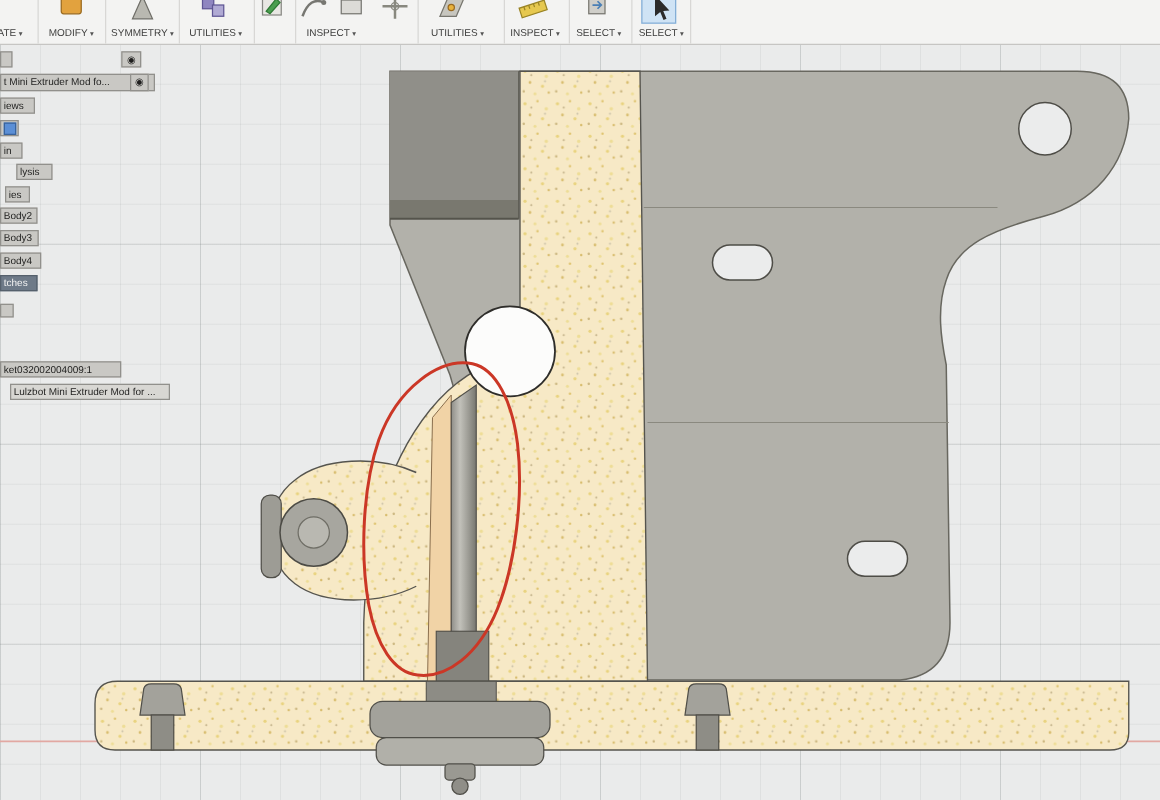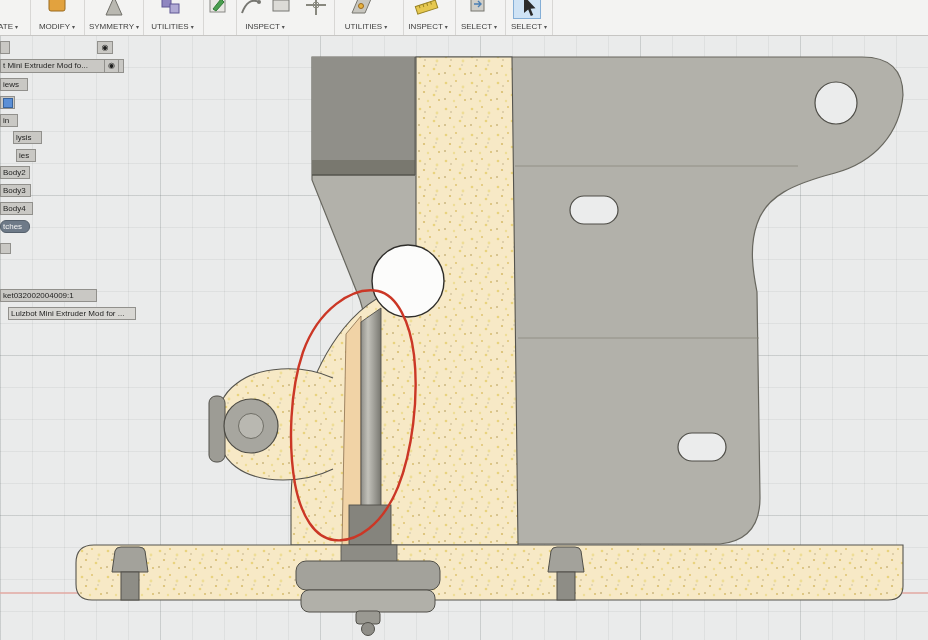--- a/index.html
+++ b/index.html
@@ -37,21 +37,21 @@
     background-size:160px 160px,160px 160px,32px 32px,32px 32px;
   }
   .canvas svg{position:absolute;top:0;left:0;}
   
   .chip{
     position:absolute;background:#c9c8c4;border:1px solid #91908c;
     color:#1f1f1e;font-size:8px;line-height:11px;padding:0 2px;
     white-space:nowrap;overflow:hidden;z-index:20;box-sizing:border-box;
     height:13px;
   }
-  .chip.dark{background:#6e7a88;color:#f3f3f3;border-color:#55606c;border-radius:6px;}
+  .chip.dark{background:#6e7a88;color:#f3f3f3;border-color:#55606c;}
   .chip.light{background:#d8d7d3;}
   .chip .mini-cube{display:block;width:8px;height:8px;background:#5b8fd6;border:1px solid #38639c;margin:1px auto;}
 </style>
 </head>
 <body>
 
 <div class="toolbar">
 
   <div class="tb-icon" style="left:44px">
     <svg width="26" height="30">
@@ -163,21 +163,21 @@
 
 <div class="chip" style="left:0;top:59px;width:124px;height:14px">t Mini Extruder Mod fo...</div>
 <div class="chip" style="left:104px;top:59px;width:15px;height:14px;text-align:center">◉</div>
 
 <div class="chip" style="left:0;top:78px;width:28px">iews</div>
 <div class="chip" style="left:0;top:96px;width:15px">
     <span class="mini-cube"></span>
   </div>
 <div class="chip" style="left:0;top:114px;width:18px">in</div>
 <div class="chip" style="left:13px;top:131px;width:29px">lysis</div>
-<div class="chip" style="left:16px;top:149px;width:20px">ies</div>
+<div class="chip" style="left:4px;top:149px;width:20px">ies</div>
 <div class="chip" style="left:0;top:166px;width:30px">Body2</div>
 <div class="chip" style="left:0;top:184px;width:31px">Body3</div>
 <div class="chip" style="left:0;top:202px;width:33px">Body4</div>
 <div class="chip dark" style="left:0;top:220px;width:30px">tches</div>
 <div class="chip" style="left:0;top:243px;width:11px;height:11px"></div>
 <div class="chip" style="left:0;top:289px;width:97px">ket032002004009:1</div>
 <div class="chip light" style="left:8px;top:307px;width:128px">Lulzbot Mini Extruder Mod for ...</div>
 
 <div class="canvas">
   <svg width="928" height="605" viewBox="0 35 928 605">

